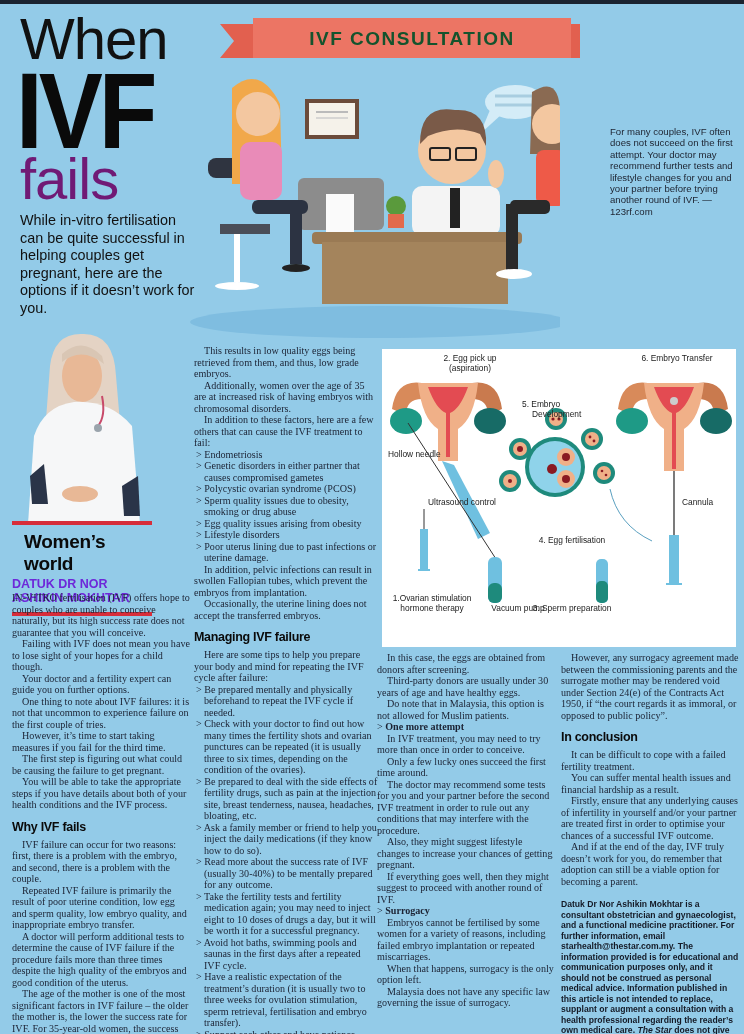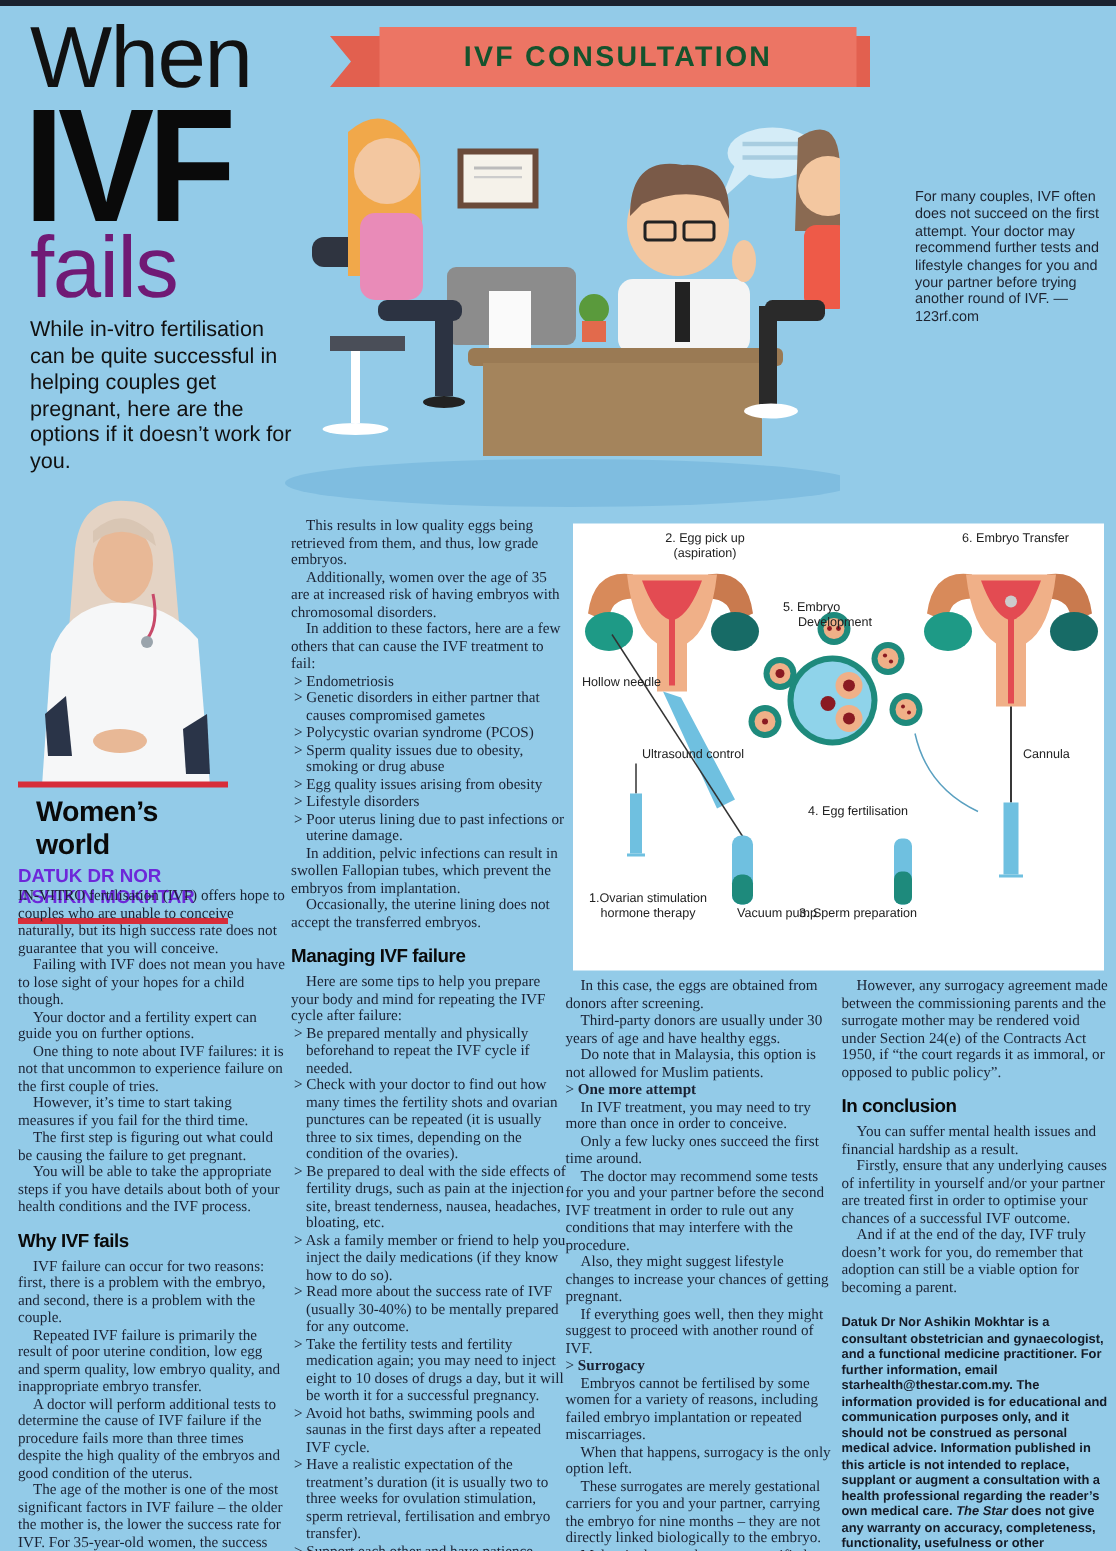--- a/index.html
+++ b/index.html
@@ -259,24 +259,24 @@
   <p>Do note that in Malaysia, this option is not allowed for Muslim patients.</p>
   <p class="bhead">One more attempt</p>
   <p>In IVF treatment, you may need to try more than once in order to conceive.</p>
   <p>Only a few lucky ones succeed the first time around.</p>
   <p>The doctor may recommend some tests for you and your partner before the second IVF treatment in order to rule out any conditions that may interfere with the procedure.</p>
   <p>Also, they might suggest lifestyle changes to increase your chances of getting pregnant.</p>
   <p>If everything goes well, then they might suggest to proceed with another round of IVF.</p>
   <p class="bhead">Surrogacy</p>
   <p>Embryos cannot be fertilised by some women for a variety of reasons, including failed embryo implantation or repeated miscarriages.</p>
   <p>When that happens, surrogacy is the only option left.</p>
-  <p>These surrogates are merely gestational carriers for you and your partner, carrying the embryo for nine months – they are not directly linked biologically to the embryo.</p>
   <p>Malaysia does not have any specific law governing the issue of surrogacy.</p>
 </div>
 
 <div class="col c4">
   <p>However, any surrogacy agreement made between the commissioning parents and the surrogate mother may be rendered void under Section 24(e) of the Contracts Act 1950, if “the court regards it as immoral, or opposed to public policy”.</p>
   <h3>In conclusion</h3>
+  <p>It can be difficult to cope with a failed fertility treatment.</p>
   <p>You can suffer mental health issues and financial hardship as a result.</p>
   <p>Firstly, ensure that any underlying causes of infertility in yourself and/or your partner are treated first in order to optimise your chances of a successful IVF outcome.</p>
   <p>And if at the end of the day, IVF truly doesn’t work for you, do remember that adoption can still be a viable option for becoming a parent.</p>
   <div class="disclaimer"><span>Datuk Dr Nor Ashikin Mokhtar is a consultant obstetrician and gynaecologist, and a functional medicine practitioner. For further information, email starhealth@thestar.com.my. The information provided is for educational and communication purposes only, and it should not be construed as personal medical advice. Information published in this article is not intended to replace, supplant or augment a consultation with a health professional regarding the reader’s own medical care. </span><i>The Star</i><span> does not give any warranty on accuracy, completeness, functionality, usefulness or other assurances as to the content appearing in this column. </span></div>
 </div>
 
 </body></html>

